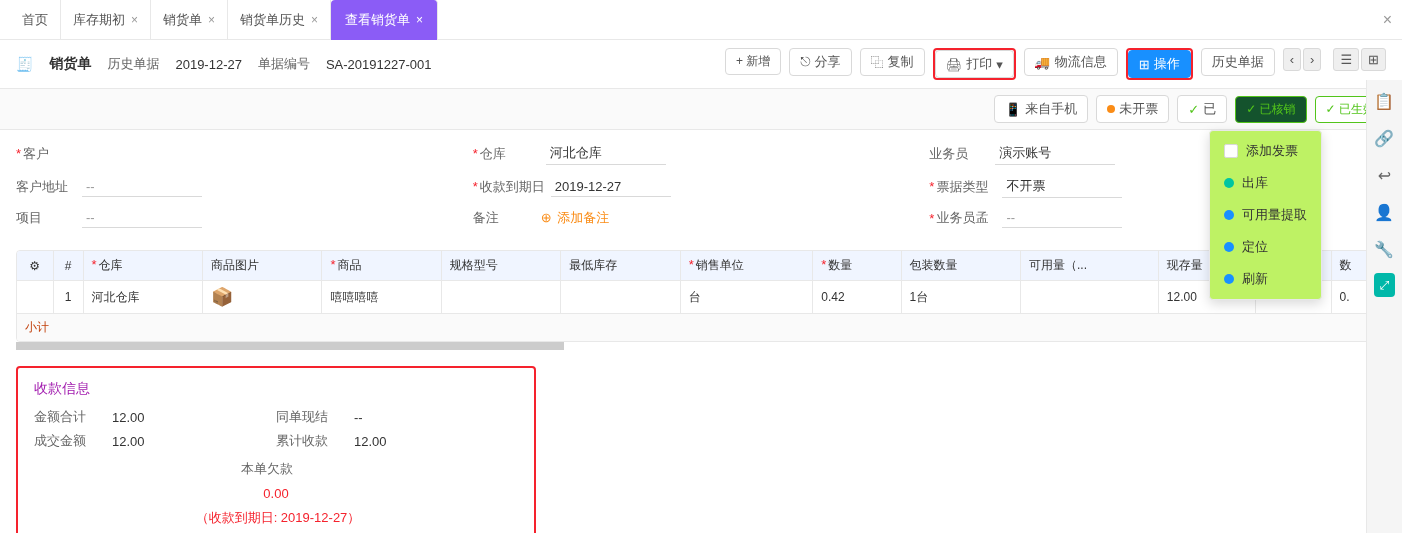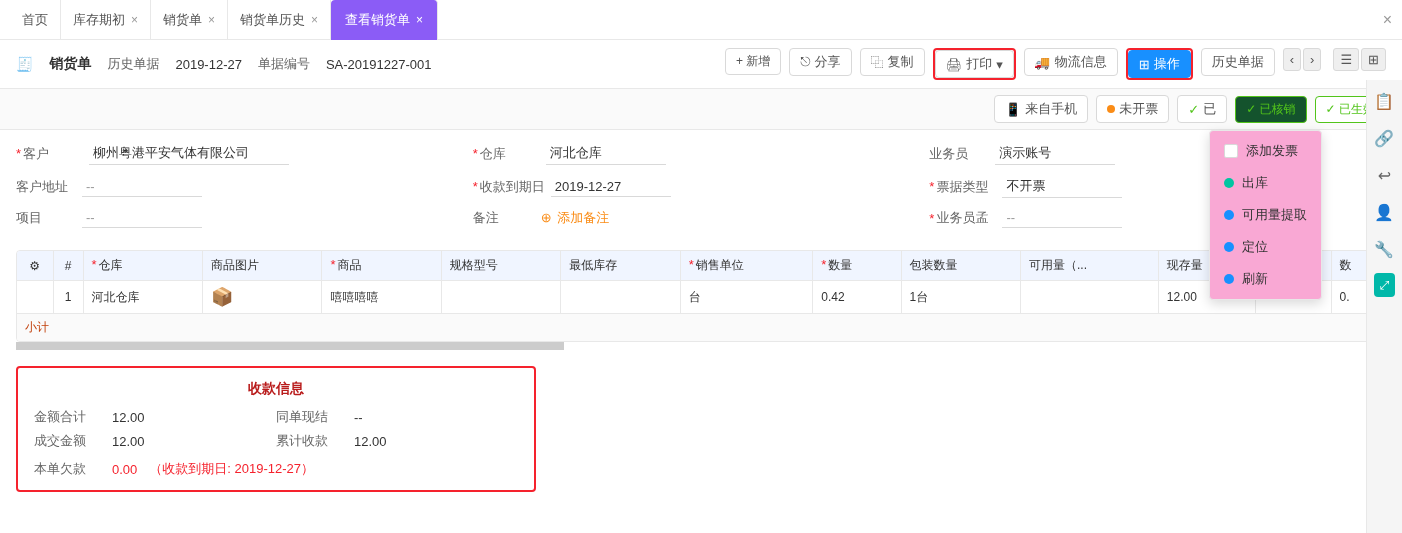--- a/index.html
+++ b/index.html
@@ -79,39 +79,39 @@
     .col-settings { width: 36px; text-align: center; }
     .col-num { width: 30px; text-align: center; }
     .th-required { color: #f5222d; margin-right: 2px; }
     .subtotal-row td { background: #fafafa; color: #c2410c; }
 
     
     .payment-box {
       margin: 12px 16px; border: 2px solid #f5222d; border-radius: 4px; padding: 12px 16px;
       background: #fff; display: inline-block; min-width: 520px;
     }
-    .payment-title { font-weight: bold; font-size: 14px; margin-bottom: 10px; color: #b91c1c; text-align: center; }
+    .payment-title { font-weight: normal; font-size: 14px; margin-bottom: 10px; color: #a21caf; }
     .payment-grid { display: grid; grid-template-columns: 1fr 1fr; gap: 6px 0; }
     .payment-item { display: flex; align-items: center; gap: 8px; }
     .payment-label { color: #666; min-width: 70px; }
     .payment-value { color: #333; }
     .payment-value-red { color: #f5222d; text-align: right; }
 
     
     .right-sidebar {
       position: absolute; right: 0; top: 40px; bottom: 0; width: 36px;
       background: #f5f5f5; border-left: 1px solid #e8e8e8;
       display: flex; flex-direction: column; align-items: center; padding-top: 8px; gap: 10px;
     }
     .sidebar-icon { color: #666; font-size: 16px; cursor: pointer; padding: 4px; }
     .sidebar-icon-teal { background: #00b8a9; color: #fff; border-radius: 4px; padding: 5px 6px; font-size: 12px; cursor: pointer; }
 
     
     .dropdown-menu {
-      position: absolute; right: 80px; top: 90px; background: #f9a8d4;
+      position: absolute; right: 80px; top: 90px; background: #bef264;
       border: 1px solid #e8e8e8; border-radius: 4px; box-shadow: 0 4px 12px rgba(0,0,0,0.15);
       z-index: 100; min-width: 110px; padding: 4px 0;
     }
     .dropdown-item {
       display: flex; align-items: center; gap: 8px; padding: 7px 14px;
       cursor: pointer; color: #333; font-size: 13px;
     }
     .dropdown-dot-blue { width: 10px; height: 10px; border-radius: 50%; background: #1890ff; display: inline-block; }
     .dropdown-dot-teal { width: 10px; height: 10px; border-radius: 50%; background: #00c5a1; display: inline-block; }
     .dropdown-checkbox { width: 14px; height: 14px; border: 1px solid #d9d9d9; background: #fff; display: inline-block; border-radius: 2px; }
@@ -227,21 +227,20 @@
     <button class="btn status-cancel">✓ 已核销</button>
     <button class="btn status-effect">✓ 已生效</button>
   </div>
 
   
   <div class="form-area">
     <div class="form-row">
       <div class="form-field" style="flex:2">
         <span class="form-required">*</span>
         <span class="form-label">客户</span>
-        <span class="form-value form-value-wide">柳州粤港平安气体有限公司</span>
       </div>
       <div class="form-field" style="flex:2">
         <span class="form-required">*</span>
         <span class="form-label">仓库</span>
         <span class="form-value">河北仓库</span>
       </div>
       <div class="form-field" style="flex:2">
         <span class="form-label">业务员</span>
         <span class="form-value">演示账号</span>
       </div>
@@ -343,21 +342,21 @@
         <span class="payment-value">--</span>
       </div>
       <div class="payment-item">
         <span class="payment-label">成交金额</span>
         <span class="payment-value">12.00</span>
       </div>
       <div class="payment-item">
         <span class="payment-label">累计收款</span>
         <span class="payment-value">12.00</span>
       </div>
-      <div class="payment-item" style="grid-column: span 2; margin-top:4px;">
+      <div class="payment-item" style="grid-column: span 2; margin-top:4px;flex-direction:column;">
         <span class="payment-label">本单欠款</span>
         <span class="payment-value payment-value-red">0.00</span>
         <span class="payment-value" style="color:#f5222d; margin-left:4px;">（收款到期日: 2019-12-27）</span>
       </div>
     </div>
   </div>
 
   
   <div class="dropdown-menu">
     <div class="dropdown-item">

